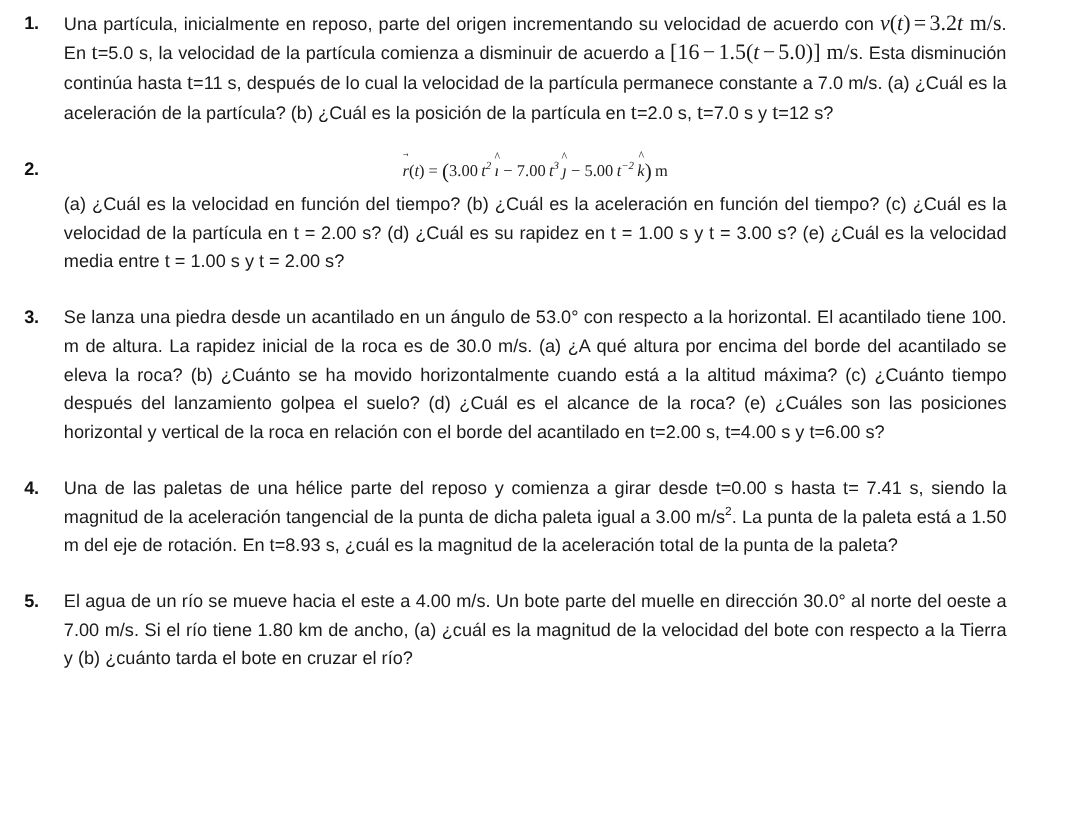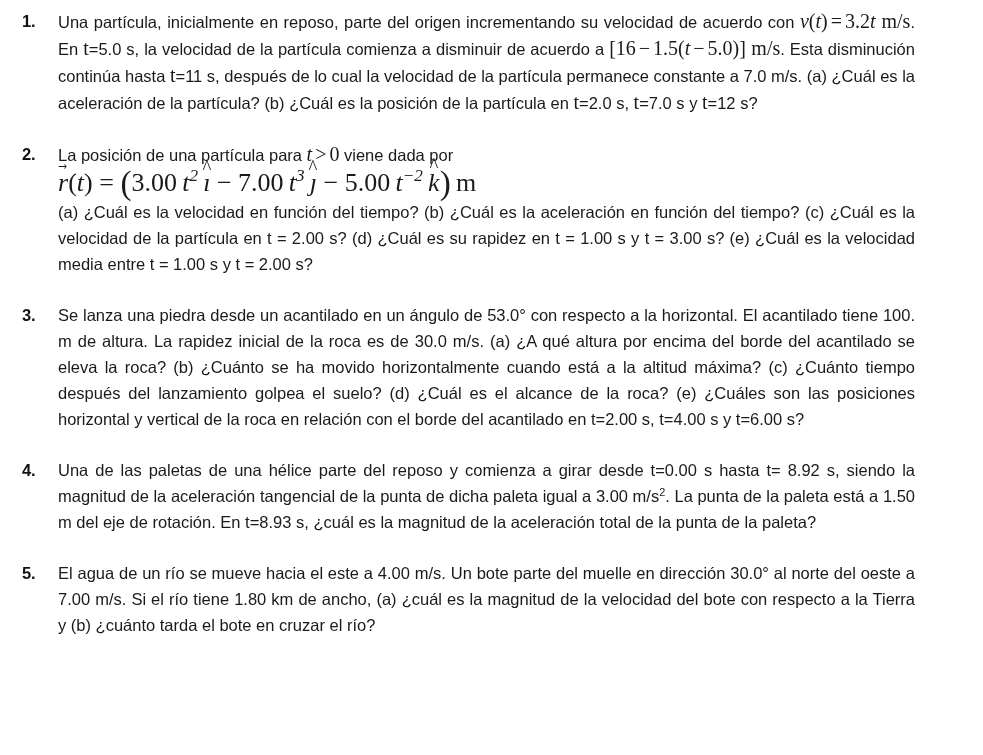--- a/index.html
+++ b/index.html
@@ -62,23 +62,24 @@
   }
   .math .upright {
     font-style: normal;
   }
   sup {
     font-size: 0.66em;
     line-height: 0;
     vertical-align: super;
   }
   .display-eq {
+    text-align: center;
     margin: 2px 0 3px 0;
     font-family: "Liberation Serif", "DejaVu Serif", serif;
-    font-size: 26px;
+    font-size: 15px;
     white-space: nowrap;
   }
   .display-eq .var {
     font-style: italic;
   }
   .display-eq .paren {
     font-size: 1.28em;
     vertical-align: -0.1em;
   }
   .vecr {
@@ -121,39 +122,38 @@
   <div class="problem">
     <div class="problem-number">1.</div>
     <div class="problem-body">
         <p><span>Una partícula, inicialmente en reposo, parte del origen incrementando su velocidad de acuerdo con </span><span class="math"><span class="var">v</span><span class="upright">(</span><span class="var">t</span><span class="upright">)</span><span class="op">=</span><span class="upright">3.2</span><span class="var">t</span><span class="upright"> m/s</span></span><span>. En </span><span class="math var">t</span><span>=5.0 s, la velocidad de la partícula comienza a disminuir de acuerdo a </span><span class="math"><span class="upright">[16</span><span class="op">−</span><span class="upright">1.5(</span><span class="var">t</span><span class="op">−</span><span class="upright">5.0)]</span><span class="upright"> m/s</span></span><span>. Esta disminución continúa hasta </span><span class="math var">t</span><span>=11 s, después de lo cual la velocidad de la partícula permanece constante a 7.0 m/s. (a) ¿Cuál es la aceleración de la partícula? (b) ¿Cuál es la posición de la partícula en </span><span class="math var">t</span><span>=2.0 s, </span><span class="math var">t</span><span>=7.0 s y </span><span class="math var">t</span><span>=12 s?</span></p>
       </div>
   </div>
 
   <div class="problem">
     <div class="problem-number">2.</div>
     <div class="problem-body">
-      <p class="no-justify"><span>La posición de una partícula para </span><span class="math"><span class="var">t</span><span class="op">&gt;</span><span class="upright">0</span></span><span> viene dada por</span></p>
 
       <div class="display-eq"><span class="vecr">r</span><span>(</span><span class="var">t</span><span>)</span>&nbsp;<span>=</span>&nbsp;<span class="paren">(</span><span>3.00</span> <span class="var">t</span><sup class="var">2</sup> <span class="unit-i">ı</span>&nbsp;<span>−</span>&nbsp;<span>7.00</span> <span class="var">t</span><sup class="var">3</sup> <span class="unit-j">ȷ</span>&nbsp;<span>−</span>&nbsp;<span>5.00</span> <span class="var">t</span><sup class="var">−2</sup> <span class="unit-k">k</span><span class="paren">)</span> <span>m</span></div>
 
       <p>(a) ¿Cuál es la velocidad en función del tiempo? (b) ¿Cuál es la aceleración en función del tiempo? (c) ¿Cuál es la velocidad de la partícula en t = 2.00 s? (d) ¿Cuál es su rapidez en t = 1.00 s y t = 3.00 s? (e) ¿Cuál es la velocidad media entre t = 1.00 s y t = 2.00 s?</p>
     </div>
   </div>
 
   <div class="problem">
     <div class="problem-number">3.</div>
     <div class="problem-body">
       <p>Se lanza una piedra desde un acantilado en un ángulo de 53.0° con respecto a la horizontal. El acantilado tiene 100. m de altura. La rapidez inicial de la roca es de 30.0 m/s. (a) ¿A qué altura por encima del borde del acantilado se eleva la roca? (b) ¿Cuánto se ha movido horizontalmente cuando está a la altitud máxima? (c) ¿Cuánto tiempo después del lanzamiento golpea el suelo? (d) ¿Cuál es el alcance de la roca? (e) ¿Cuáles son las posiciones horizontal y vertical de la roca en relación con el borde del acantilado en t=2.00 s, t=4.00 s y t=6.00 s?</p>
     </div>
   </div>
 
   <div class="problem">
     <div class="problem-number">4.</div>
     <div class="problem-body">
-        <p><span>Una de las paletas de una hélice parte del reposo y comienza a girar desde t=0.00 s hasta t= 8.92 s, siendo la magnitud de la aceleración tangencial de la punta de dicha paleta igual a 3.00 m/s</span><sup>2</sup><span>. La punta de la paleta está a 1.50 m del eje de rotación. En t=8.93 s, ¿cuál es la magnitud de la aceleración total de la punta de la paleta?</span></p>
+        <p><span>Una de las paletas de una hélice parte del reposo y comienza a girar desde t=0.00 s hasta t= 7.41 s, siendo la magnitud de la aceleración tangencial de la punta de dicha paleta igual a 3.00 m/s</span><sup>2</sup><span>. La punta de la paleta está a 1.50 m del eje de rotación. En t=8.93 s, ¿cuál es la magnitud de la aceleración total de la punta de la paleta?</span></p>
       </div>
   </div>
 
   <div class="problem">
     <div class="problem-number">5.</div>
     <div class="problem-body">
       <p>El agua de un río se mueve hacia el este a 4.00 m/s. Un bote parte del muelle en dirección 30.0° al norte del oeste a 7.00 m/s. Si el río tiene 1.80 km de ancho, (a) ¿cuál es la magnitud de la velocidad del bote con respecto a la Tierra y (b) ¿cuánto tarda el bote en cruzar el río?</p>
     </div>
   </div>
 

